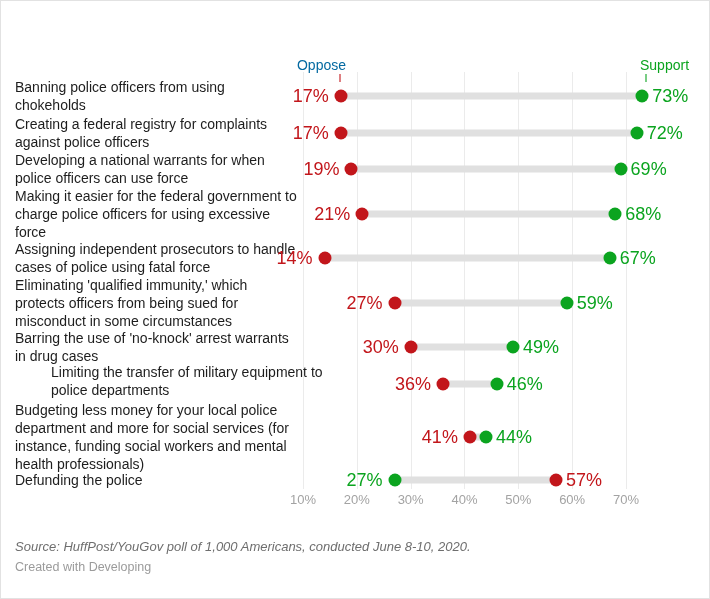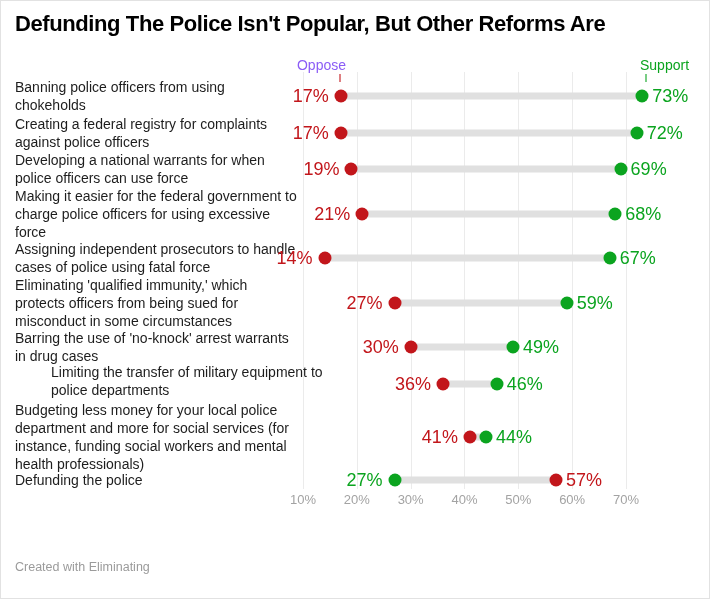--- a/index.html
+++ b/index.html
@@ -96,23 +96,22 @@
     left: 14px;
     top: 559px;
     font-size: 12.5px;
     color: #9b9b9b;
   }
 </style>
 </head>
 <body>
 
 <div class="frame">
-  <div class="title">Defunding The Police Isn't Popular, But Other Reforms Are</div>
 
-  <div class="legend-label legend-oppose" style="color: #8b5cf6;">Oppose</div>
+  <div class="legend-label legend-oppose" style="color: #0369a1;">Oppose</div>
   <div class="legend-label legend-support" style="color: rgb(11, 164, 31);">Support</div>
   <div class="legend-tick" id="oppose-tick" style="left: 337.683px; background: rgb(194, 22, 27);"></div>
   <div class="legend-tick" id="support-tick" style="left: 644.148px; background: rgb(11, 164, 31);"></div>
 
   <div id="plot">
       <div class="grid-line" style="left: 302px; background: rgb(235, 235, 235);"></div>
       <div class="axis-label" style="left: 302px; color: rgb(163, 163, 163); text-align: center;">10%</div>
       <div class="grid-line" style="left: 355.833px; background: rgb(235, 235, 235);"></div>
       <div class="axis-label" style="left: 355.833px; color: rgb(163, 163, 163);">20%</div>
       <div class="grid-line" style="left: 409.666px; background: rgb(235, 235, 235);"></div>
@@ -180,14 +179,15 @@
       <div class="val" style="top: 436px; color: rgb(194, 22, 27); right: 251.118px;">41%</div>
       <div class="val" style="top: 436px; color: rgb(11, 164, 31); left: 495.032px;">44%</div>
       <div class="row-label" style="top: 479px;">Defunding the police</div>
       <div class="bar" style="left: 393.516px; width: 161.499px; top: 479px; background: rgb(224, 224, 224);"></div>
       <div class="dot" style="left: 555.015px; top: 479px; background: rgb(194, 22, 27);"></div>
       <div class="dot" style="left: 393.516px; top: 479px; background: rgb(11, 164, 31);"></div>
       <div class="val" style="top: 479px; color: rgb(194, 22, 27); left: 565.015px;">57%</div>
       <div class="val" style="top: 479px; color: rgb(11, 164, 31); right: 326.484px;">27%</div>
     </div>
 
-  <div class="credit">Created with Eliminating</div>
+  <div class="source">Source: HuffPost/YouGov poll of 1,000 Americans, conducted June 8-10, 2020.</div>
+  <div class="credit">Created with Developing</div>
 </div>
 
 </body></html>

